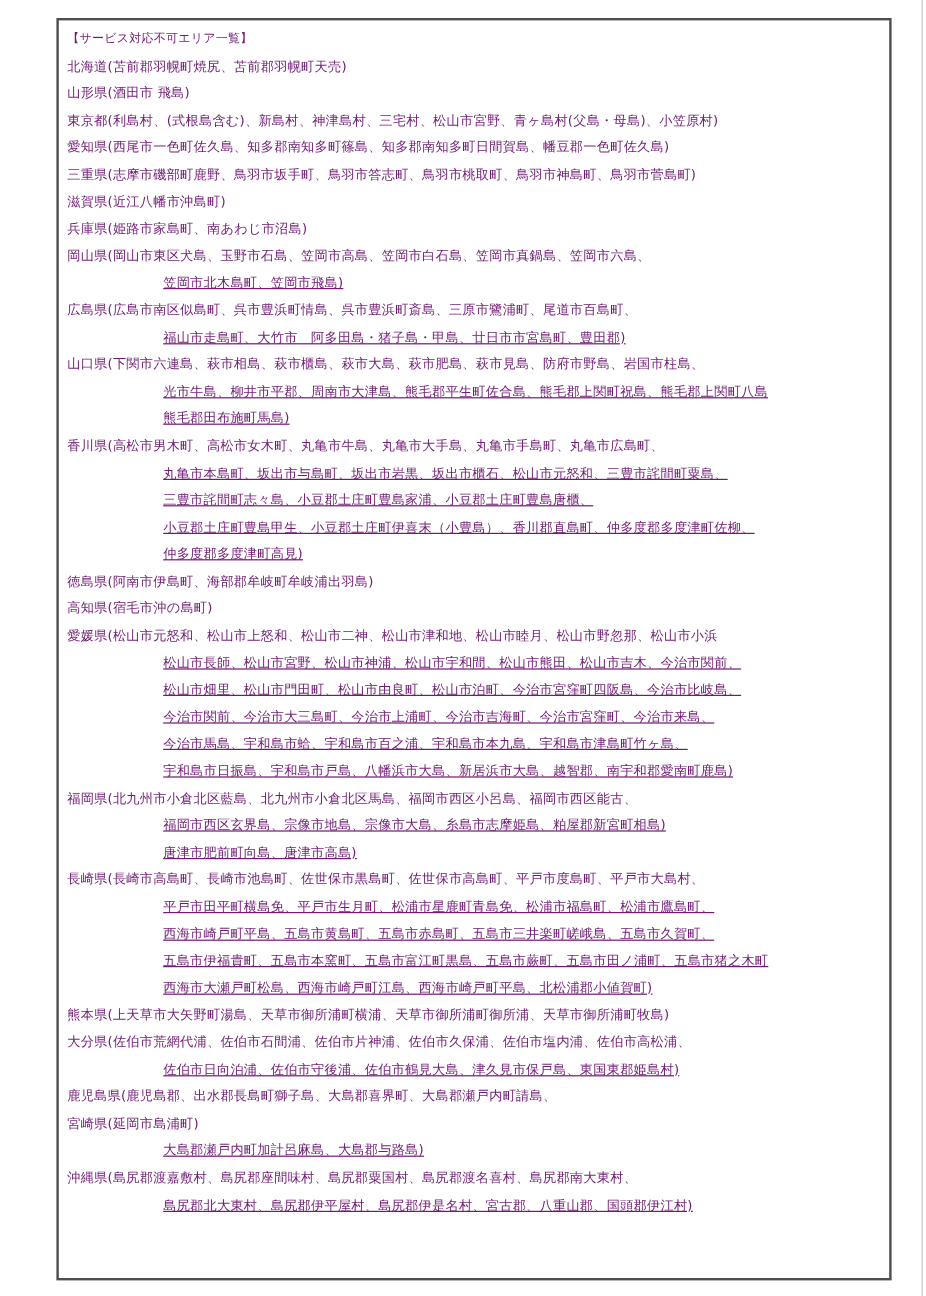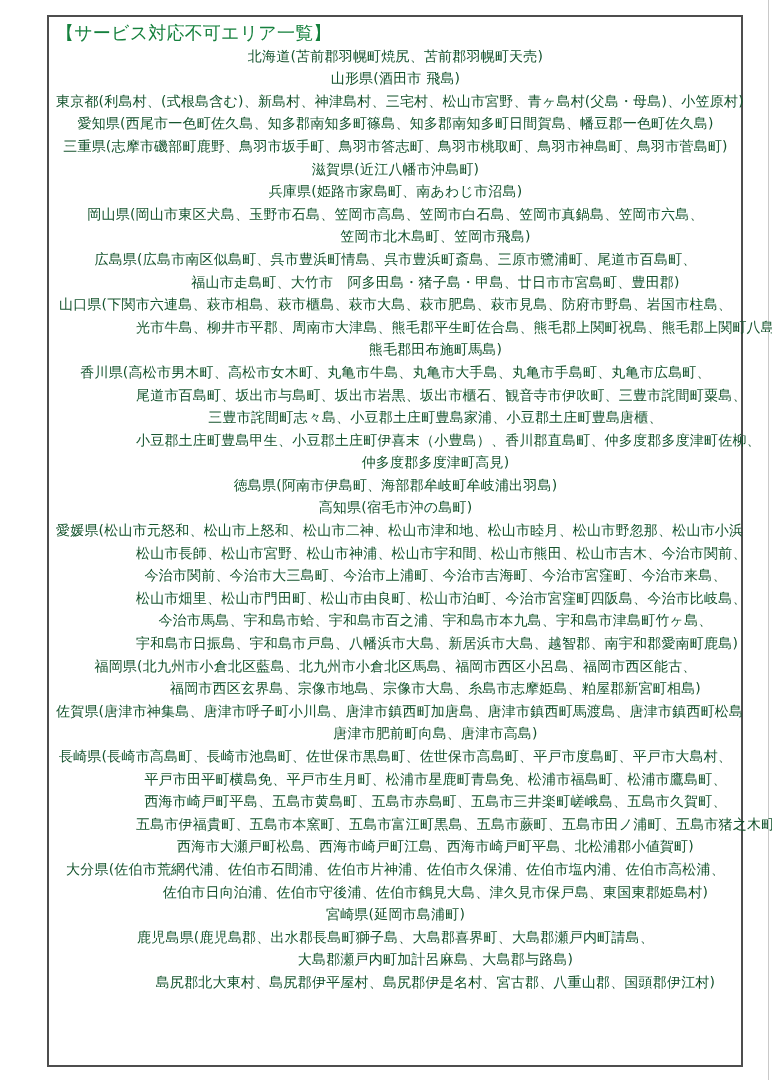--- a/index.html
+++ b/index.html
@@ -27,36 +27,36 @@
     left: 47px;
     top: 15px;
     width: 679px;
     height: 1043px;
     border: 2px solid #4e4e4e;
     box-sizing: content-box;
     padding: 5px 6px 0 7px;
     background: #ffffff;
   }
   .line {
-    font-size: 14px;
+    font-size: 11px;
     line-height: 22.6px;
     height: 22.6px;
-    color: #14532d;
+    color: #701a75;
     white-space: nowrap;
     letter-spacing: 0.2px;
-    text-align: center;
   }
   .line.cont {
     padding-left: 80px;
+    text-decoration: underline;
   }
   .title-line {
-    font-size: 18px;
+    font-size: 10px;
     line-height: 22.6px;
     height: 22.6px;
-    color: #15803d;
+    color: #701a75;
     white-space: nowrap;
     letter-spacing: 0.2px;
   }
 </style>
 </head>
 <body>
 
 <div class="page-edge"></div>
 
 <div class="list-frame">
@@ -70,41 +70,42 @@
       <div class="line">滋賀県(近江八幡市沖島町)</div>
       <div class="line">兵庫県(姫路市家島町、南あわじ市沼島)</div>
       <div class="line">岡山県(岡山市東区犬島、玉野市石島、笠岡市高島、笠岡市白石島、笠岡市真鍋島、笠岡市六島、</div>
       <div class="line cont">笠岡市北木島町、笠岡市飛島)</div>
       <div class="line">広島県(広島市南区似島町、呉市豊浜町情島、呉市豊浜町斎島、三原市鷺浦町、尾道市百島町、</div>
       <div class="line cont">福山市走島町、大竹市　阿多田島・猪子島・甲島、廿日市市宮島町、豊田郡)</div>
       <div class="line">山口県(下関市六連島、萩市相島、萩市櫃島、萩市大島、萩市肥島、萩市見島、防府市野島、岩国市柱島、</div>
       <div class="line cont">光市牛島、柳井市平郡、周南市大津島、熊毛郡平生町佐合島、熊毛郡上関町祝島、熊毛郡上関町八島</div>
       <div class="line cont">熊毛郡田布施町馬島)</div>
       <div class="line">香川県(高松市男木町、高松市女木町、丸亀市牛島、丸亀市大手島、丸亀市手島町、丸亀市広島町、</div>
-      <div class="line cont">尾道市百島町、坂出市与島町、坂出市岩黒、坂出市櫃石、観音寺市伊吹町、三豊市詫間町粟島、</div>
+      <div class="line cont">丸亀市本島町、坂出市与島町、坂出市岩黒、坂出市櫃石、松山市元怒和、三豊市詫間町粟島、</div>
       <div class="line cont">三豊市詫間町志々島、小豆郡土庄町豊島家浦、小豆郡土庄町豊島唐櫃、</div>
       <div class="line cont">小豆郡土庄町豊島甲生、小豆郡土庄町伊喜末（小豊島）、香川郡直島町、仲多度郡多度津町佐柳、</div>
       <div class="line cont">仲多度郡多度津町高見)</div>
       <div class="line">徳島県(阿南市伊島町、海部郡牟岐町牟岐浦出羽島)</div>
       <div class="line">高知県(宿毛市沖の島町)</div>
       <div class="line">愛媛県(松山市元怒和、松山市上怒和、松山市二神、松山市津和地、松山市睦月、松山市野忽那、松山市小浜</div>
       <div class="line cont">松山市長師、松山市宮野、松山市神浦、松山市宇和間、松山市熊田、松山市吉木、今治市関前、</div>
+      <div class="line cont">松山市畑里、松山市門田町、松山市由良町、松山市泊町、今治市宮窪町四阪島、今治市比岐島、</div>
       <div class="line cont">今治市関前、今治市大三島町、今治市上浦町、今治市吉海町、今治市宮窪町、今治市来島、</div>
-      <div class="line cont">松山市畑里、松山市門田町、松山市由良町、松山市泊町、今治市宮窪町四阪島、今治市比岐島、</div>
       <div class="line cont">今治市馬島、宇和島市蛤、宇和島市百之浦、宇和島市本九島、宇和島市津島町竹ヶ島、</div>
       <div class="line cont">宇和島市日振島、宇和島市戸島、八幡浜市大島、新居浜市大島、越智郡、南宇和郡愛南町鹿島)</div>
       <div class="line">福岡県(北九州市小倉北区藍島、北九州市小倉北区馬島、福岡市西区小呂島、福岡市西区能古、</div>
       <div class="line cont">福岡市西区玄界島、宗像市地島、宗像市大島、糸島市志摩姫島、粕屋郡新宮町相島)</div>
-      <div class="line">佐賀県(唐津市神集島、唐津市呼子町小川島、唐津市鎮西町加唐島、唐津市鎮西町馬渡島、唐津市鎮西町松島</div>
       <div class="line cont">唐津市肥前町向島、唐津市高島)</div>
       <div class="line">長崎県(長崎市高島町、長崎市池島町、佐世保市黒島町、佐世保市高島町、平戸市度島町、平戸市大島村、</div>
       <div class="line cont">平戸市田平町横島免、平戸市生月町、松浦市星鹿町青島免、松浦市福島町、松浦市鷹島町、</div>
       <div class="line cont">西海市崎戸町平島、五島市黄島町、五島市赤島町、五島市三井楽町嵯峨島、五島市久賀町、</div>
       <div class="line cont">五島市伊福貴町、五島市本窯町、五島市富江町黒島、五島市蕨町、五島市田ノ浦町、五島市猪之木町</div>
       <div class="line cont">西海市大瀬戸町松島、西海市崎戸町江島、西海市崎戸町平島、北松浦郡小値賀町)</div>
+      <div class="line">熊本県(上天草市大矢野町湯島、天草市御所浦町横浦、天草市御所浦町御所浦、天草市御所浦町牧島)</div>
       <div class="line">大分県(佐伯市荒網代浦、佐伯市石間浦、佐伯市片神浦、佐伯市久保浦、佐伯市塩内浦、佐伯市高松浦、</div>
       <div class="line cont">佐伯市日向泊浦、佐伯市守後浦、佐伯市鶴見大島、津久見市保戸島、東国東郡姫島村)</div>
+      <div class="line">鹿児島県(鹿児島郡、出水郡長島町獅子島、大島郡喜界町、大島郡瀬戸内町請島、</div>
       <div class="line">宮崎県(延岡市島浦町)</div>
-      <div class="line">鹿児島県(鹿児島郡、出水郡長島町獅子島、大島郡喜界町、大島郡瀬戸内町請島、</div>
       <div class="line cont">大島郡瀬戸内町加計呂麻島、大島郡与路島)</div>
+      <div class="line">沖縄県(島尻郡渡嘉敷村、島尻郡座間味村、島尻郡粟国村、島尻郡渡名喜村、島尻郡南大東村、</div>
       <div class="line cont">島尻郡北大東村、島尻郡伊平屋村、島尻郡伊是名村、宮古郡、八重山郡、国頭郡伊江村)</div>
     </div>
 </div>
 
 </body></html>

